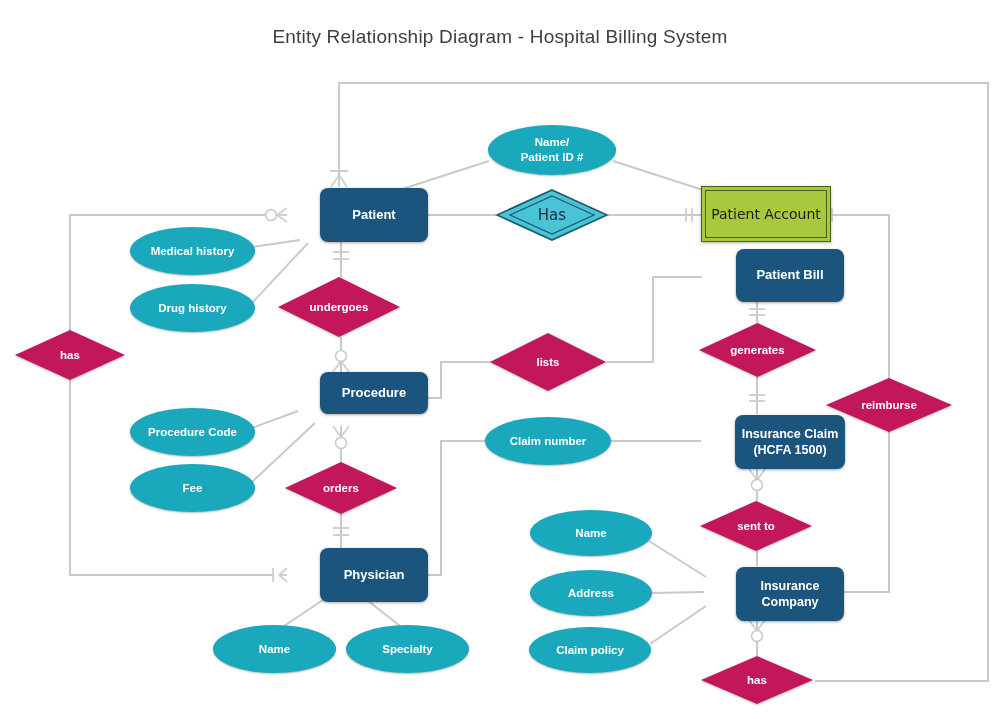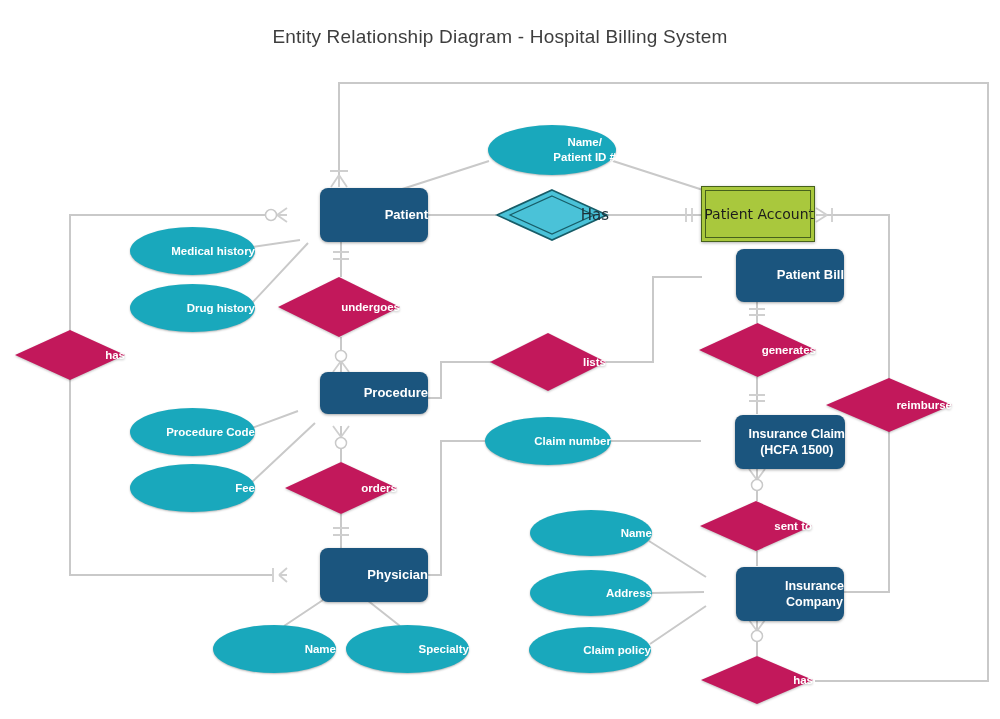--- a/index.html
+++ b/index.html
@@ -1,21 +1,21 @@
 <!DOCTYPE html>
 <html><head>
 <meta charset="utf-8">
 <style>
   html,body{margin:0;padding:0;background:#fff;}
   #canvas{position:relative;width:1000px;height:719px;background:#ffffff;overflow:hidden;
           font-family:"Liberation Sans",sans-serif;border-radius:17px;}
   .title{position:absolute;left:0;top:26px;width:1000px;text-align:center;
          font-size:19px;color:#3e3e3e;letter-spacing:.2px;}
   svg.wires{position:absolute;left:0;top:0;z-index:1;}
-  .node{position:absolute;z-index:2;display:flex;align-items:center;justify-content:flex-end;
+  .node{position:absolute;z-index:2;display:flex;align-items:center;justify-content:center;
         text-align:center;box-sizing:border-box;}
   .entity{background:#1b557e;border-radius:8px;color:#fff;
           font-weight:bold;font-size:13px;line-height:1.3;white-space:pre-line;
           box-shadow:0 1px 3px rgba(0,0,0,.35);margin-left:33px;}
   .entity.small{font-size:12.5px;}
   .attr{background:#19a8bc;border-radius:50%;color:#fff;font-weight:bold;font-size:11.5px;
         line-height:1.3;white-space:pre-line;box-shadow:0 1px 2px rgba(0,0,0,.28);}
   .rel{color:#fff;font-weight:bold;font-size:11.5px;filter:drop-shadow(0 1px 1px rgba(0,0,0,.25));}
   .rel .diamond-bg{position:absolute;inset:0;background:#c2185b;
         clip-path:polygon(50% 0,100% 50%,50% 100%,0 50%);}
@@ -68,21 +68,21 @@
       <circle cx="341" cy="356" r="5.5"></circle>
       <circle cx="341" cy="443" r="5.5"></circle>
       <circle cx="757" cy="485" r="5.5"></circle>
       <circle cx="757" cy="636" r="5.5"></circle>
     </g>
   </svg>
 
   <div class="node entity" style="left:287px;top:188px;width:108px;height:54px">
     <span class="lbl">Patient</span>
   </div>
-  <div class="node account" style="left:701px;top:186px;width:114px;height:56px">
+  <div class="node account" style="left:701px;top:186px;width:130px;height:56px">
     <span class="lbl">Patient Account</span>
   </div>
   <div class="node entity" style="left:703px;top:249px;width:108px;height:53px">
     <span class="lbl">Patient Bill</span>
   </div>
   <div class="node entity" style="left:287px;top:372px;width:108px;height:42px">
     <span class="lbl">Procedure</span>
   </div>
   <div class="node entity" style="left:287px;top:548px;width:108px;height:54px">
     <span class="lbl">Physician</span>

